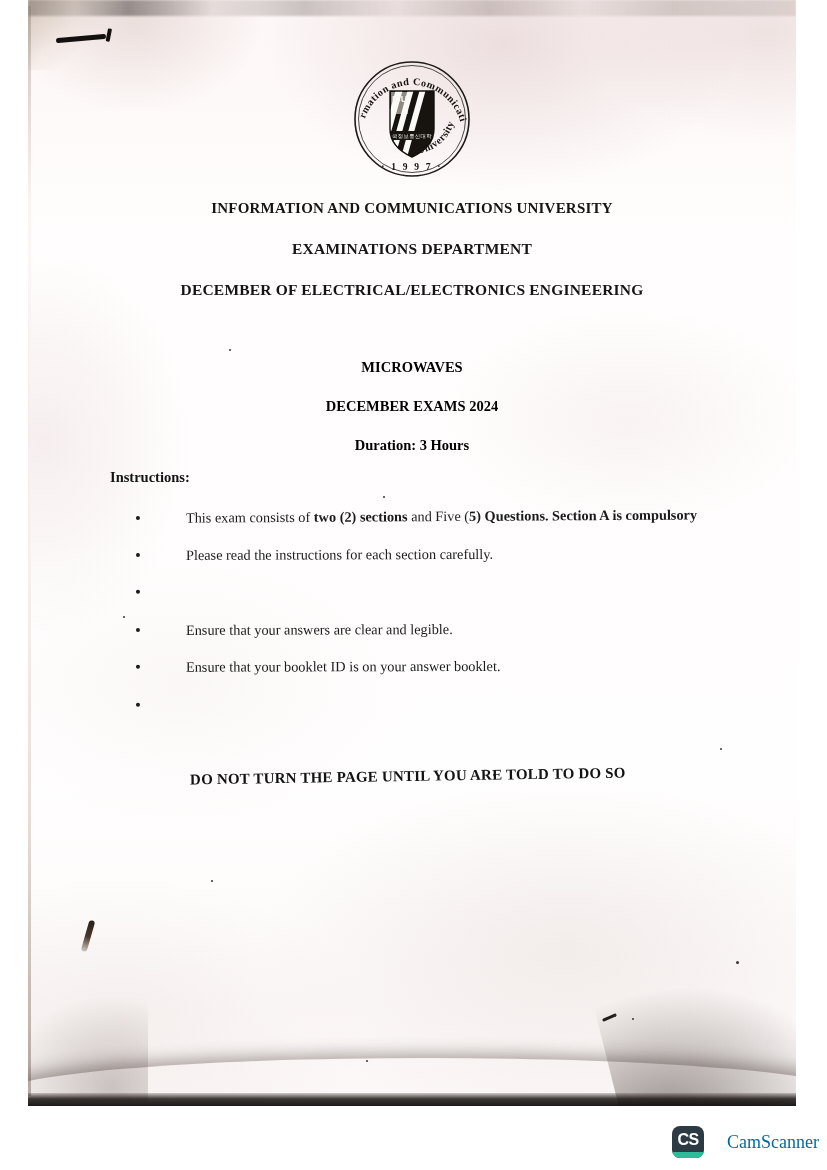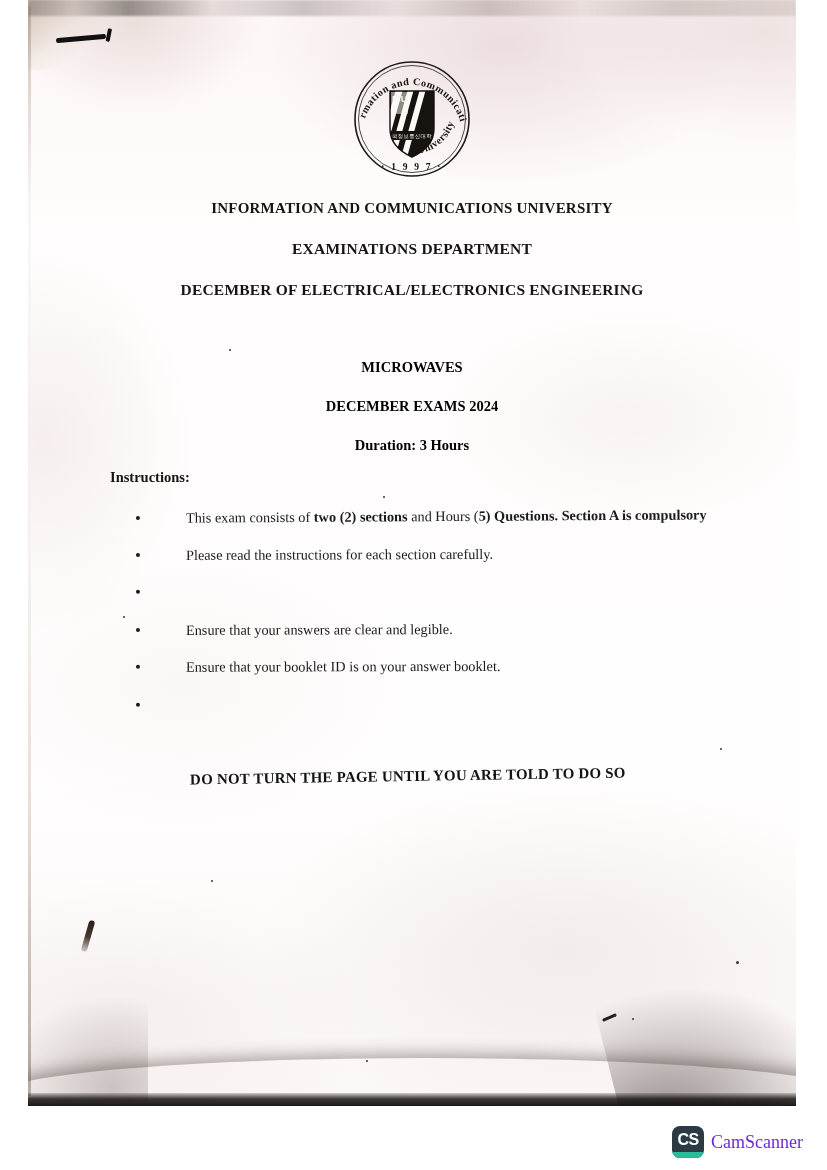--- a/index.html
+++ b/index.html
@@ -231,21 +231,21 @@
     transform: rotate(-0.9deg);
     white-space: nowrap;
   }
 
   
   .camscanner {
     position: absolute;
     left: 672px; top: 1126px;
     display: flex;
     align-items: center;
-    gap: 7px;
+    gap: 23px;
   }
   .cs-badge {
     position: relative;
     width: 32px; height: 32px;
     border-radius: 8px;
     background: #2b3a43;
     overflow: hidden;
     flex: none;
   }
   .cs-badge .cs-text {
@@ -263,21 +263,21 @@
   }
   .cs-badge .cs-strip {
     position: absolute;
     left: 0; bottom: 0;
     width: 100%; height: 6px;
     background: #2bbd9a;
   }
   .cs-word {
     font-family: "Liberation Serif", serif;
     font-size: 18px;
-    color: #6d28d9;
+    color: #0369a1;
   }
 </style>
 </head>
 <body>
 
 <div class="scan-page">
 
   <div class="paper-tint"></div>
   <div class="corner-fold-tl"></div>
   <div class="edge-top"></div>
@@ -353,21 +353,21 @@
     <div class="subject-line">MICROWAVES</div>
     <div class="subject-line">DECEMBER EXAMS 2024</div>
     <div class="subject-line last">Duration: 3 Hours</div>
   </div>
 
   <div class="instructions-label">Instructions:</div>
 
   <div class="bullet-list">
     <div class="bullet-row b1">
       <span class="bullet-dot"></span>
-      <span class="rich"><span>This exam consists of </span><b>two (2) sections</b><span> and Hours (</span><b>5) Questions. Section A is compulsory</b></span>
+      <span class="rich"><span>This exam consists of </span><b>two (2) sections</b><span> and Five (</span><b>5) Questions. Section A is compulsory</b></span>
     </div>
     <div class="bullet-row b2">
       <span class="bullet-dot"></span>
       <span class="rich"><span>Please read the instructions for each section carefully.</span></span>
     </div>
     <div class="bullet-row b3">
       <span class="bullet-dot"></span>
     </div>
     <div class="bullet-row b4">
       <span class="bullet-dot"></span>

